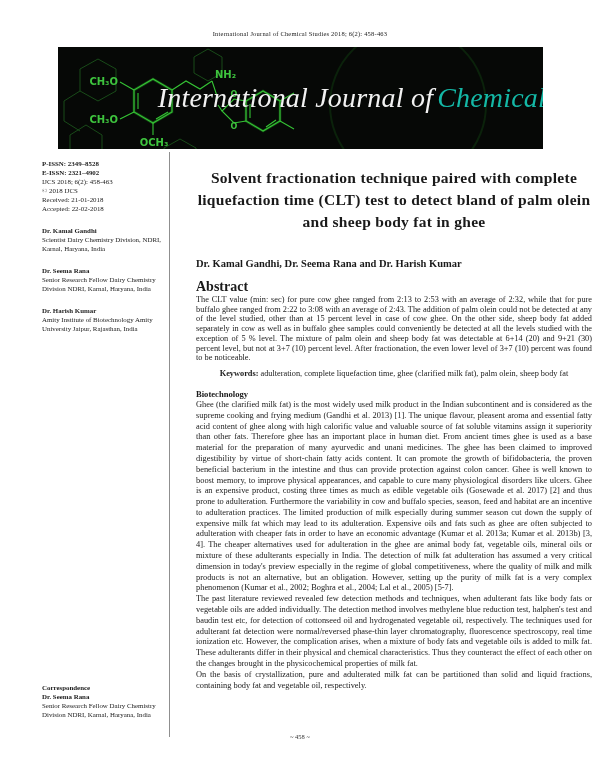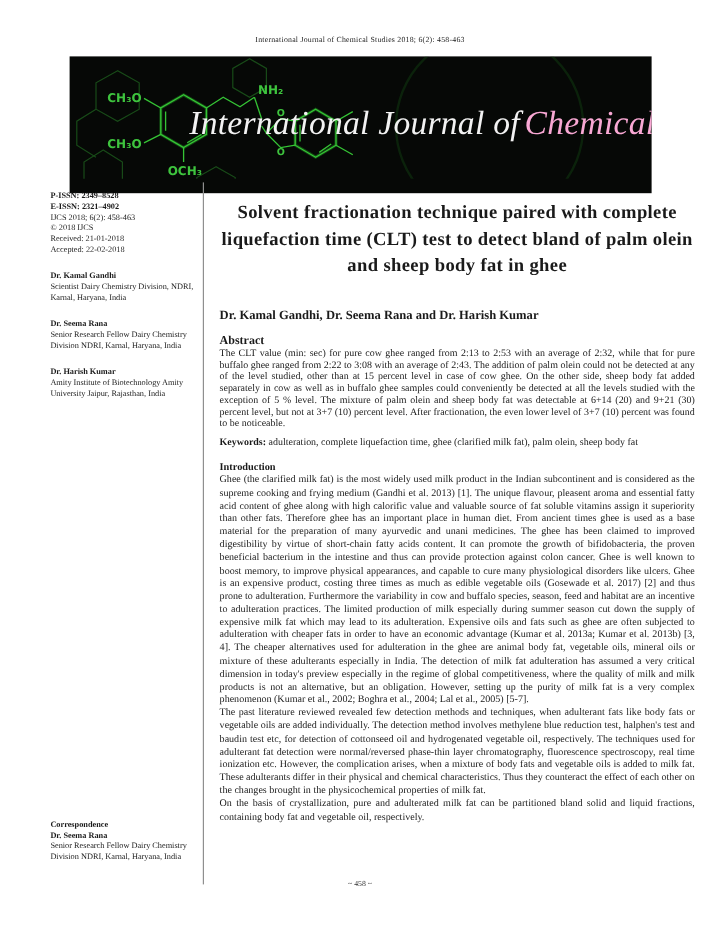--- a/index.html
+++ b/index.html
@@ -3,44 +3,44 @@
 <meta charset="utf-8">
 <style>
   * { margin:0; padding:0; box-sizing:border-box; }
   html,body { width:600px; height:776px; }
   body { background:#ffffff; font-family:"Liberation Serif", serif; color:#1a1a1a; position:relative; }
   .page { position:absolute; left:0; top:0; width:600px; height:776px; background:#fff; overflow:hidden; }
 
   .header-citation { position:absolute; top:30px; left:0; width:600px; text-align:center;
     font-size:6.5px; letter-spacing:0.2px; color:#222; }
 
-  .banner { position:absolute; left:58px; top:47px; width:485px; height:114px;
+  .banner { position:absolute; left:58px; top:47px; width:485px; height:102px;
     background:#060806; overflow:hidden; }
   .banner svg { position:absolute; left:0; top:0; }
   .banner-title { position:absolute; left:196px; top:0; width:282px; height:100%;
     display:flex; align-items:center; justify-content:center; white-space:nowrap;
     font-style:italic; font-size:28px; color:#f2f2f2; letter-spacing:0.2px; }
-  .banner-title .accent { color:#f9a8d4; padding:0 4px; }
+  .banner-title .accent { color:#14b8a6; padding:0 4px; }
 
   .sidebar { position:absolute; left:42px; top:159px; width:127px;
     font-size:6.9px; line-height:9px; color:#1c1c1c; }
   .sb-block { margin-bottom:13px; }
   .sb-bold { font-weight:bold; }
   .correspondence { position:absolute; left:42px; top:683px; width:127px;
     font-size:6.9px; line-height:9px; }
 
   .divider { position:absolute; left:169px; top:152px; width:1px; height:585px; background:#8f8f8f; }
 
-  .main { position:absolute; left:183px; top:162px; width:396px; }
+  .main { position:absolute; left:196px; top:162px; width:396px; }
   .article-title { font-size:15.5px; font-weight:bold; text-align:center; line-height:22px;
     margin-top:5px; letter-spacing:0.3px; }
   .article-authors { font-size:10.5px; font-weight:bold; margin-top:25px; }
-  .abstract-heading { font-size:10px; font-weight:bold; margin-top:10px; }
+  .abstract-heading { font-size:14px; font-weight:bold; margin-top:10px; }
   .abstract-text { font-size:8.3px; line-height:9.7px; text-align:justify;font-family:Liberation Serif, serif; }
-  .keywords { font-size:8.3px; margin-top:6px; }
+  .keywords { font-size:8.3px; margin-top:6px;text-align:center; }
   .keywords .kw-label { font-weight:bold; }
   .intro-heading { font-size:8.6px; font-weight:bold; margin-top:11px; margin-bottom:1px; }
   .body-text p { font-size:8.4px; line-height:10.8px; text-align:justify; }
 
   .footer { position:absolute; top:733px; left:0; width:600px; text-align:center;
     font-size:6.5px; color:#333; }
 </style>
 </head>
 <body>
 
@@ -127,23 +127,23 @@
   <div class="divider"></div>
 
   <div class="main">
     <div class="article-title">Solvent fractionation technique paired with complete liquefaction time (CLT) test to detect bland of palm olein and sheep body fat in ghee</div>
     <div class="article-authors">Dr. Kamal Gandhi, Dr. Seema Rana and Dr. Harish Kumar</div>
     <div class="abstract-heading">Abstract</div>
     <div class="abstract-text">The CLT value (min: sec) for pure cow ghee ranged from 2:13 to 2:53 with an average of 2:32, while that for pure buffalo ghee ranged from 2:22 to 3:08 with an average of 2:43. The addition of palm olein could not be detected at any of the level studied, other than at 15 percent level in case of cow ghee. On the other side, sheep body fat added separately in cow as well as in buffalo ghee samples could conveniently be detected at all the levels studied with the exception of 5 % level. The mixture of palm olein and sheep body fat was detectable at 6+14 (20) and 9+21 (30) percent level, but not at 3+7 (10) percent level. After fractionation, the even lower level of 3+7 (10) percent was found to be noticeable.</div>
     <div class="keywords">
       <span class="kw-label">Keywords:</span><span> adulteration, complete liquefaction time, ghee (clarified milk fat), palm olein, sheep body fat</span>
     </div>
-    <div class="intro-heading">Introduction</div>
+    <div class="intro-heading">Biotechnology</div>
     <div class="body-text">
       <p>Ghee (the clarified milk fat) is the most widely used milk product in the Indian subcontinent and is considered as the supreme cooking and frying medium (Gandhi et al. 2013) [1]. The unique flavour, pleasent aroma and essential fatty acid content of ghee along with high calorific value and valuable source of fat soluble vitamins assign it superiority than other fats. Therefore ghee has an important place in human diet. From ancient times ghee is used as a base material for the preparation of many ayurvedic and unani medicines. The ghee has been claimed to improved digestibility by virtue of short-chain fatty acids content. It can promote the growth of bifidobacteria, the proven beneficial bacterium in the intestine and thus can provide protection against colon cancer. Ghee is well known to boost memory, to improve physical appearances, and capable to cure many physiological disorders like ulcers. Ghee is an expensive product, costing three times as much as edible vegetable oils (Gosewade et al. 2017) [2] and thus prone to adulteration. Furthermore the variability in cow and buffalo species, season, feed and habitat are an incentive to adulteration practices. The limited production of milk especially during summer season cut down the supply of expensive milk fat which may lead to its adulteration. Expensive oils and fats such as ghee are often subjected to adulteration with cheaper fats in order to have an economic advantage (Kumar et al. 2013a; Kumar et al. 2013b) [3, 4]. The cheaper alternatives used for adulteration in the ghee are animal body fat, vegetable oils, mineral oils or mixture of these adulterants especially in India. The detection of milk fat adulteration has assumed a very critical dimension in today's preview especially in the regime of global competitiveness, where the quality of milk and milk products is not an alternative, but an obligation. However, setting up the purity of milk fat is a very complex phenomenon (Kumar et al., 2002; Boghra et al., 2004; Lal et al., 2005) [5-7].</p>
       <p>The past literature reviewed revealed few detection methods and techniques, when adulterant fats like body fats or vegetable oils are added individually. The detection method involves methylene blue reduction test, halphen's test and baudin test etc, for detection of cottonseed oil and hydrogenated vegetable oil, respectively. The techniques used for adulterant fat detection were normal/reversed phase-thin layer chromatography, fluorescence spectroscopy, real time ionization etc. However, the complication arises, when a mixture of body fats and vegetable oils is added to milk fat. These adulterants differ in their physical and chemical characteristics. Thus they counteract the effect of each other on the changes brought in the physicochemical properties of milk fat.</p>
-      <p>On the basis of crystallization, pure and adulterated milk fat can be partitioned bland solid and liquid fractions, containing body fat and vegetable oil, respectively.</p>
+      <p>On the basis of crystallization, pure and adulterated milk fat can be partitioned than solid and liquid fractions, containing body fat and vegetable oil, respectively.</p>
     </div>
   </div>
 
   <div class="footer">~ 458 ~</div>
 
 </div>
 
 </body></html>

